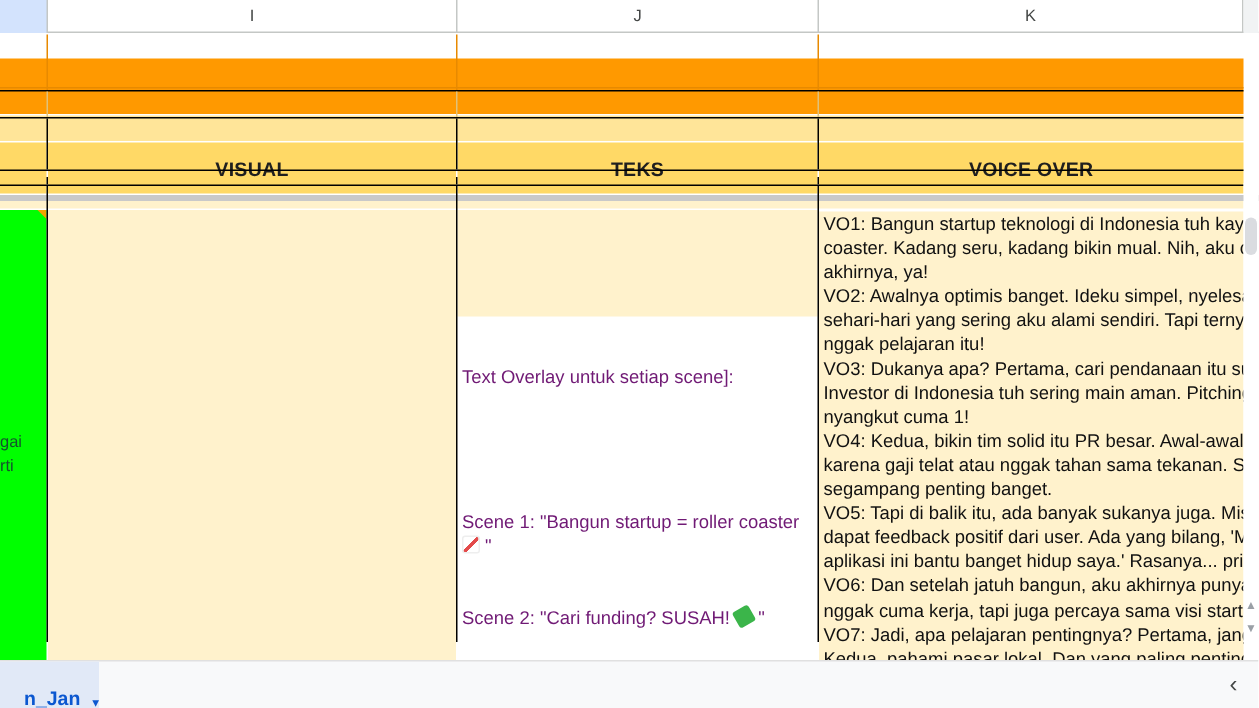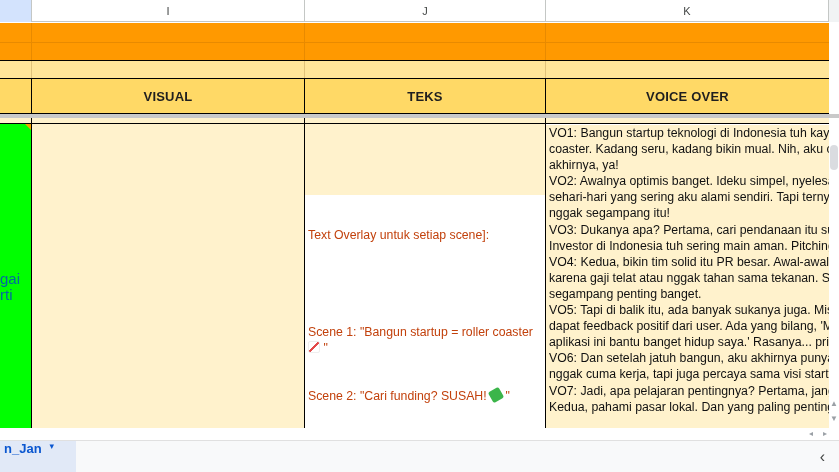--- a/index.html
+++ b/index.html
@@ -4,40 +4,40 @@
 <style>
   * { box-sizing: border-box; margin: 0; padding: 0; }
   html, body { width: 839px; height: 472px; overflow: hidden; background: #ffffff; font-family: "Liberation Sans", sans-serif; }
   .sheet { position: relative; width: 839px; height: 472px; }
 
   
   .col-headers { position: absolute; top: 0; left: 0; width: 839px; height: 22px; background: #ffffff; border-bottom: 1px solid #c4c7c5; }
   .col-head { position: absolute; top: 0; height: 22px; font-size: 11px; color: #444746; text-align: center; line-height: 23px; border-right: 1px solid #c4c7c5; }
   .col-head.sel { background: #d3e3fd; }
 
-  .cell { position: absolute; overflow: hidden; }
+  .cell { position: absolute; overflow: hidden; margin-top: 16px; }
   .hline { position: absolute; height: 1px; background: #000; }
   .vline { position: absolute; width: 1px; background: #000; }
   .gline { position: absolute; width: 1px; background: #e0c27a; }
 
   .hdr-label { font-weight: bold; font-size: 13px; color: #1f1f1f; display: flex; align-items: center; justify-content: center; letter-spacing: 0.2px; }
 
-  .teks { font-size: 12.3px; line-height: 16.1px; color: #c2410c; padding: 0 3px; white-space: pre-wrap; }
+  .teks { font-size: 12.3px; line-height: 16.1px; color: #701a75; padding: 0 3px; white-space: pre-wrap; }
   .vo { font-size: 12.3px; line-height: 16.1px; color: #111; padding: 0 3px; white-space: pre-wrap; word-break: normal; }
 
   .emoji { display: inline-block; width: 12px; height: 12px; vertical-align: -1px; border-radius: 2px; }
 
-  .link-text { position: absolute; left: 0; top: 147px; font-size: 15px; line-height: 16px; color: #0369a1; }
+  .link-text { position: absolute; left: 0; top: 147px; font-size: 11px; line-height: 16px; color: #14532d; }
 
   .vscroll { position: absolute; left: 829px; top: 122px; width: 10px; height: 306px; background: #ffffff; }
   .vthumb { position: absolute; left: 830px; top: 145px; width: 8px; height: 25px; background: #dadce0; border-radius: 4px; }
   .scroll-arrow { position: absolute; font-size: 8px; color: #9aa0a6; width: 10px; text-align: center; }
 
   .bottom-bar { position: absolute; left: 0; top: 440px; width: 839px; height: 32px; background: #f8f9fa; border-top: 1px solid #e0e0e0; }
-  .tab { position: absolute; left: 0; top: 0; height: 32px; width: 76px; background: #e1e9f7; display: flex; align-items: flex-start; padding-left: 4px; }
+  .tab { position: absolute; left: 0; top: 0; height: 32px; width: 66px; background: #e1e9f7; display: flex; align-items: flex-end; padding-left: 16px; }
   .tab-label { font-size: 13px; font-weight: bold; color: #0b57d0; }
   .tab-caret { font-size: 9px; color: #0b57d0; margin-left: 8px; }
   .nav-arrow { position: absolute; right: 14px; top: 7px; font-size: 16px; color: #444746; }
 </style>
 </head>
 <body>
 
 <div class="sheet">
 
   <div class="col-headers">
@@ -109,23 +109,24 @@
   </div>
   <div class="cell" style="left:305px;top:124px;width:240px;height:71px;background:#fff2cc;"></div>
   <div class="cell" style="left:305px;top:124px;width:240px;height:304px;background:#fff2cc;z-index:-1;"></div>
 
   <div class="cell vo" style="left:546px;top:125px;width:283px;height:303px;background:#fff2cc;white-space:nowrap;">
     <div>VO1: Bangun startup teknologi di Indonesia tuh kaya</div>
     <div>coaster. Kadang seru, kadang bikin mual. Nih, aku ce</div>
     <div>akhirnya, ya!</div>
     <div>VO2:  Awalnya optimis banget. Ideku simpel, nyelesa</div>
     <div>sehari-hari yang sering aku alami sendiri. Tapi ternya</div>
-    <div>nggak segampang itu!</div>
+    <div>nggak pelajaran itu!</div>
     <div>VO3: Dukanya apa? Pertama, cari pendanaan itu sus</div>
     <div>Investor di Indonesia tuh sering main aman. Pitching</div>
+    <div>nyangkut cuma 1!</div>
     <div>VO4: Kedua, bikin tim solid itu PR besar. Awal-awal,</div>
     <div>karena gaji telat atau nggak tahan sama tekanan. Se</div>
     <div>segampang penting banget.</div>
     <div>VO5: Tapi di balik itu, ada banyak sukanya juga. Misa</div>
     <div>dapat feedback positif dari user. Ada yang bilang, 'Ma</div>
     <div>aplikasi ini bantu banget hidup saya.' Rasanya... pric</div>
     <div>VO6: Dan setelah jatuh bangun, aku akhirnya punya</div>
     <div>nggak cuma kerja, tapi juga percaya sama visi startu</div>
     <div>VO7: Jadi, apa pelajaran pentingnya? Pertama, jang</div>
     <div>Kedua, pahami pasar lokal. Dan yang paling penting:</div>

